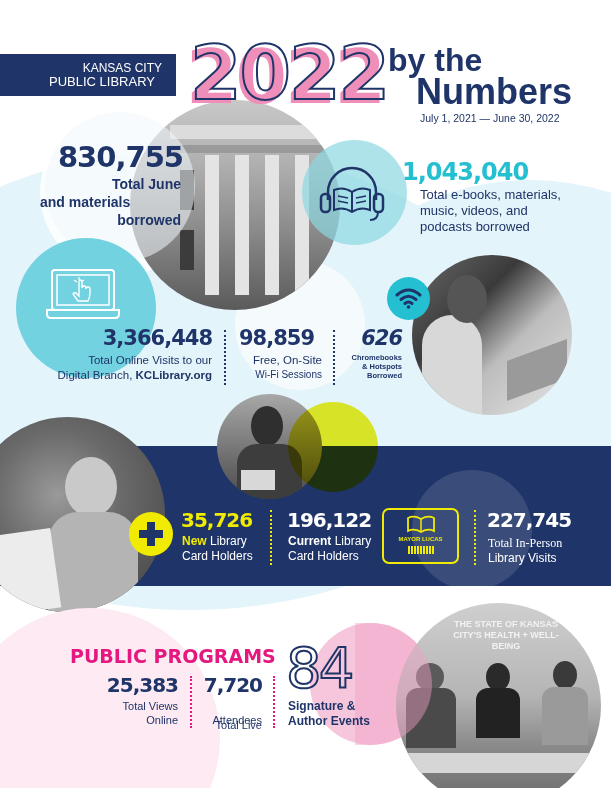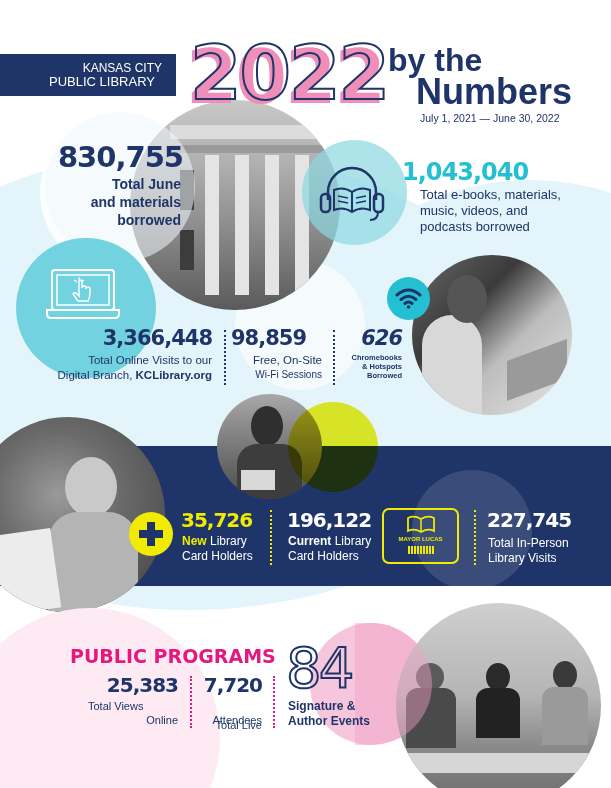--- a/index.html
+++ b/index.html
@@ -40,21 +40,21 @@
 
 <div class="abs" style="left:186px; top:40px; font-family:'DejaVu Sans',sans-serif; font-weight:bold; font-size:74px; line-height:74px; color:#ef8fb9; letter-spacing:-2px;">2022</div>
 <div class="abs" style="left:190px; top:36px; font-family:'DejaVu Sans',sans-serif; font-weight:bold; font-size:74px; line-height:74px; color:transparent; -webkit-text-stroke:2px #1f3468; letter-spacing:-2px;">2022</div>
 
 <div class="abs lbl" style="left:388px; top:44px; font-size:32px; font-weight:bold; line-height:32px; color:#1f3468;">by the</div>
 <div class="abs lbl" style="left:416px; top:74px; font-size:36px; font-weight:bold; line-height:36px; color:#1f3468;">Numbers</div>
 <div class="abs lbl" style="left:420px; top:112px; font-size:10.5px; color:#1f3468;">July 1, 2021 — June 30, 2022</div>
 
 <div class="abs num" style="left:48px; top:140px; width:135px; text-align:right; font-size:29px; color:#1f3468;">830,755</div>
 <div class="abs lbl" style="left:40px; top:176px; width:141px; text-align:right; font-size:14px; font-weight:bold;">Total June</div>
-<div class="abs lbl" style="left:40px; top:194px; width:141px; text-align:right; font-size:14px; font-weight:bold;">and materials</div>
+<div class="abs lbl" style="left:40px; top:194px; width:141px; text-align:left; font-size:14px; font-weight:bold;">and materials</div>
 <div class="abs lbl" style="left:40px; top:212px; width:141px; text-align:right; font-size:14px; font-weight:bold;">borrowed</div>
 
 <div class="circle" style="left:302px; top:140px; width:105px; height:105px; background:rgba(140,215,225,0.7);"></div>
 <svg class="abs" style="left:318px; top:162px;" width="68" height="60" viewBox="0 0 68 60">
   <path d="M10 38 V30 A24 24 0 0 1 58 30 V38" fill="none" stroke="#1f3468" stroke-width="2.5"></path>
   <rect x="3" y="32" width="9" height="18" rx="4" fill="none" stroke="#1f3468" stroke-width="2.5"></rect>
   <rect x="56" y="32" width="9" height="18" rx="4" fill="none" stroke="#1f3468" stroke-width="2.5"></rect>
   <path d="M60 50 q0 8 -8 8" fill="none" stroke="#1f3468" stroke-width="2"></path>
   <path d="M16 28 q9 -4 18 2 q9 -6 18 -2 v20 q-9 -4 -18 2 q-9 -6 -18 -2 z" fill="none" stroke="#1f3468" stroke-width="2"></path>
   <line x1="34" y1="30" x2="34" y2="50" stroke="#1f3468" stroke-width="2"></line>
@@ -94,21 +94,21 @@
   <circle cx="13.5" cy="20" r="1.8" fill="#1f3468"></circle>
 </svg>
 
 <div class="abs num" style="left:60px; top:326px; width:152px; text-align:right; font-size:21px; color:#1f3468;">3,366,448</div>
 <div class="abs lbl" style="left:30px; top:354px; width:182px; text-align:right; font-size:11.5px;">Total Online Visits to our</div>
 <div class="abs lbl" style="left:10px; top:369px; width:202px; text-align:right; font-size:11.5px;">
   <span>Digital Branch, </span><b>KCLibrary.org</b>
 </div>
 <div class="dotsep" style="left:224px; top:330px; height:55px;"></div>
 
-<div class="abs num" style="left:220px; top:326px; width:86px; text-align:right; font-size:21px; color:#1f3468;">98,859</div>
+<div class="abs num" style="left:228px; top:326px; width:86px; text-align:right; font-size:21px; color:#1f3468;">98,859</div>
 <div class="abs lbl" style="left:236px; top:354px; width:86px; text-align:right; font-size:11.5px;">Free, On-Site</div>
 <div class="abs lbl" style="left:236px; top:369px; width:86px; text-align:right; font-size:10px;">Wi-Fi Sessions</div>
 <div class="dotsep" style="left:333px; top:330px; height:55px;"></div>
 
 <div class="abs num" style="left:340px; top:326px; width:62px; text-align:right; font-size:21px; color:#1f3468;font-style:italic;">626</div>
 <div class="abs lbl" style="left:340px; top:353px; width:62px; text-align:right; font-size:7.5px; font-weight:bold;">Chromebooks</div>
 <div class="abs lbl" style="left:340px; top:362px; width:62px; text-align:right; font-size:7.5px; font-weight:bold;">&amp; Hotspots</div>
 <div class="abs lbl" style="left:340px; top:371px; width:62px; text-align:right; font-size:7.5px; font-weight:bold;">Borrowed</div>
 
 <div class="abs" style="left:0; top:446px; width:611px; height:140px; background:#1f3468;"></div>
@@ -149,41 +149,42 @@
   <svg class="abs" style="left:22px; top:5px;" width="30" height="18" viewBox="0 0 30 18">
     <path d="M15 4 Q8 0 2 3 V16 Q8 13 15 17 Q22 13 28 16 V3 Q22 0 15 4 Z" fill="none" stroke="#f0eb00" stroke-width="1.8"></path>
     <line x1="15" y1="4" x2="15" y2="17" stroke="#f0eb00" stroke-width="1.5"></line>
   </svg>
   <div class="abs lbl" style="left:0; top:26px; width:73px; text-align:center; font-size:6px; font-weight:bold; color:#f0eb00;">MAYOR LUCAS</div>
   <div class="abs" style="left:24px; top:36px; width:26px; height:8px; background:repeating-linear-gradient(90deg,#f0eb00 0 1.5px,transparent 1.5px 3px);"></div>
 </div>
 <div class="dotsep" style="left:474px; top:510px; height:55px; border-left-color:#f0eb00;"></div>
 
 <div class="abs num" style="left:487px; top:508px; font-size:20px; color:#fff;">227,745</div>
-<div class="abs lbl" style="left:488px; top:536px; font-size:12px; color:#fff;">Total In-Person</div>
+<div class="abs lbl" style="left:488px; top:536px; font-size:12px; color:#fff;font-family:Liberation Serif, serif;">Total In-Person</div>
 <div class="abs lbl" style="left:488px; top:551px; font-size:12px; color:#fff;">Library Visits</div>
 
 <div class="circle" style="left:-40px; top:608px; width:260px; height:260px; background:#fdeaf2;"></div>
 <div class="circle" style="left:310px; top:623px; width:122px; height:122px; background:#f6c7dc;"></div>
 
 <div class="photo" style="left:396px; top:603px; width:205px; height:205px; background:linear-gradient(180deg,#cfcfcf 0%,#b5b5b5 45%,#8a8a8a 70%,#6a6a6a 100%);">
+  <div class="abs lbl" style="left:50px; top:16px; width:120px; font-size:9px; line-height:11px; color:#f2f2f2; font-weight:bold; text-align:center;">THE STATE OF KANSAS CITY'S HEALTH + WELL-BEING</div>
   <div class="abs" style="left:20px; top:60px; width:28px; height:28px; background:#5a5a5a; border-radius:50%;"></div>
   <div class="abs" style="left:10px; top:85px; width:50px; height:60px; background:#4a4a4a; border-radius:12px 12px 0 0;"></div>
   <div class="abs" style="left:90px; top:60px; width:24px; height:28px; background:#2a2a2a; border-radius:50%;"></div>
   <div class="abs" style="left:80px; top:85px; width:44px; height:50px; background:#222; border-radius:12px 12px 0 0;"></div>
   <div class="abs" style="left:157px; top:58px; width:24px; height:28px; background:#3a3a3a; border-radius:50%;"></div>
   <div class="abs" style="left:146px; top:84px; width:46px; height:58px; background:#9a9a9a; border-radius:12px 12px 0 0;"></div>
   <div class="abs" style="left:0; top:150px; width:205px; height:20px; background:#d6d6d6;"></div>
 </div>
 <div class="circle" style="left:355px; top:623px; width:77px; height:122px; border-radius:0 61px 61px 0; background:rgba(240,160,195,0.45);"></div>
 
 <div class="abs num" style="left:70px; top:645px; font-size:19px; color:#e5187f; letter-spacing:0;">PUBLIC PROGRAMS</div>
 
 <div class="abs num" style="left:88px; top:673px; width:90px; text-align:right; font-size:20px; color:#1f3468;">25,383</div>
-<div class="abs lbl" style="left:88px; top:700px; width:90px; font-size:11px;">Total Views</div>
+<div class="abs lbl" style="left:88px; top:700px; width:90px; text-align:right; font-size:11px;">Total Views</div>
 <div class="abs lbl" style="left:88px; top:714px; width:90px; text-align:right; font-size:11px;">Online</div>
 <div class="dotsep" style="left:190px; top:676px; height:52px; border-left-color:#e5187f;"></div>
 
 <div class="abs num" style="left:196px; top:673px; width:66px; text-align:right; font-size:20px; color:#1f3468;">7,720</div>
 <div class="abs lbl" style="left:196px; top:719px; width:66px; text-align:right; font-size:11px;">Total Live</div>
 <div class="abs lbl" style="left:196px; top:714px; width:66px; text-align:right; font-size:11px;">Attendees</div>
 <div class="dotsep" style="left:273px; top:676px; height:52px; border-left-color:#e5187f;"></div>
 
 <div class="abs" style="left:286px; top:640px; font-family:'DejaVu Sans',sans-serif; font-size:56px; line-height:56px; color:transparent; -webkit-text-stroke:2px #1f3468; letter-spacing:-3px;">84</div>
 <div class="abs lbl" style="left:288px; top:699px; font-size:12px; font-weight:bold;">Signature &amp;</div>

